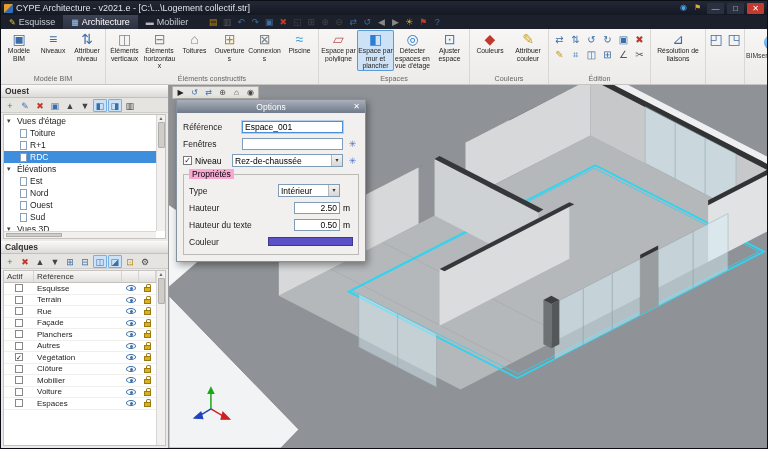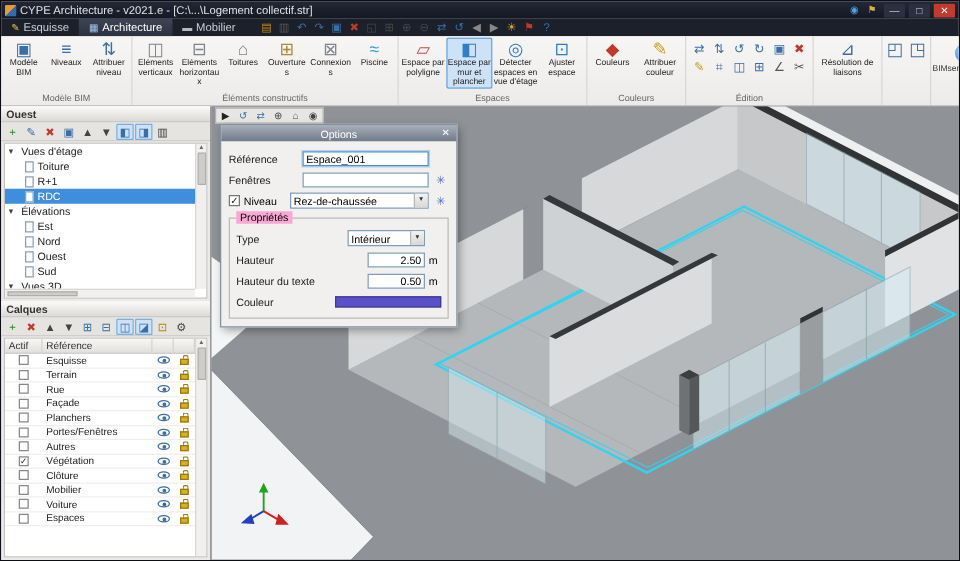--- a/index.html
+++ b/index.html
@@ -447,32 +447,20 @@
                   <span class="eye"></span>
                 </span>
                 <span class="cell-ico">
                   <span class="lock"></span>
                 </span>
               </div>
               <div class="trow">
                 <span class="cell-actif">
                   <span class="cb"></span>
                 </span>
-                <span class="cell-ref">Portes/Fenêtres</span>
-                <span class="cell-ico">
-                  <span class="eye"></span>
-                </span>
-                <span class="cell-ico">
-                  <span class="lock"></span>
-                </span>
-              </div>
-              <div class="trow">
-                <span class="cell-actif">
-                  <span class="cb"></span>
-                </span>
                 <span class="cell-ref">Autres</span>
                 <span class="cell-ico">
                   <span class="eye"></span>
                 </span>
                 <span class="cell-ico">
                   <span class="lock"></span>
                 </span>
               </div>
               <div class="trow">
                 <span class="cell-actif">

